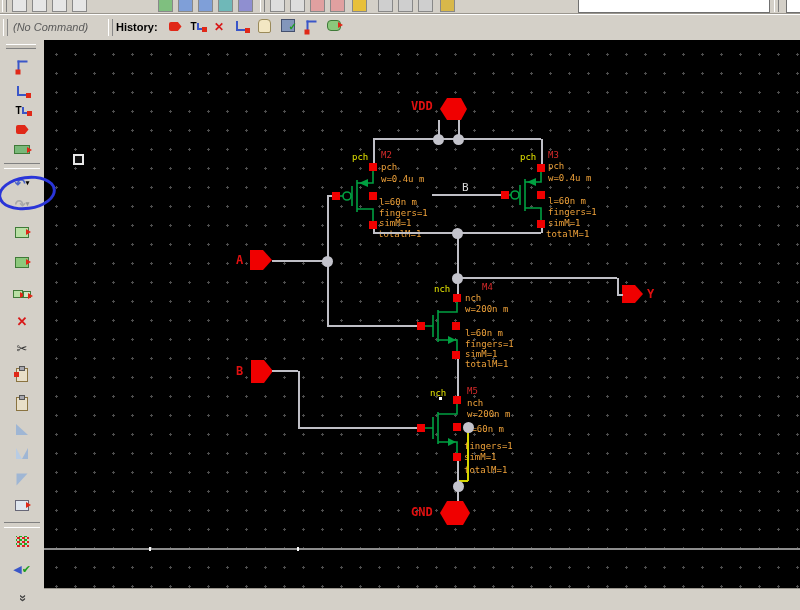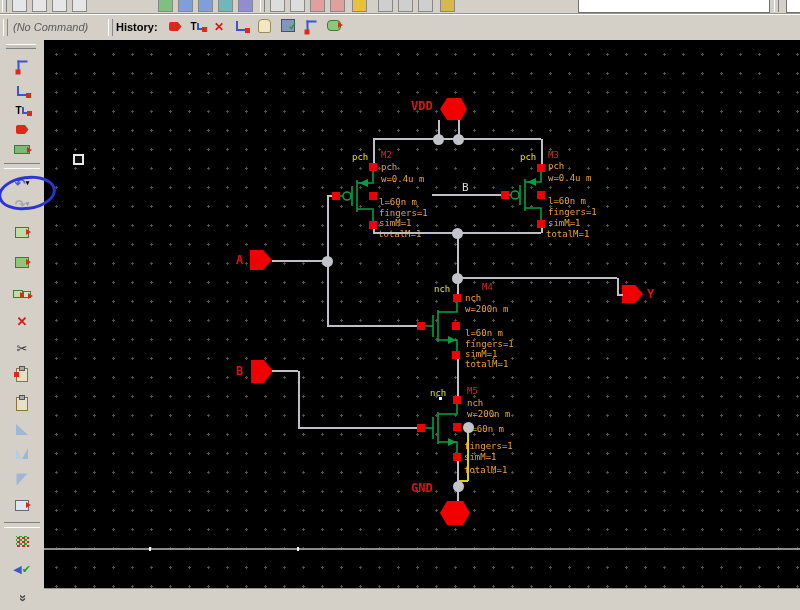--- a/index.html
+++ b/index.html
@@ -182,21 +182,21 @@
     <polygon points="0,0 13,0 22,10 13,20 0,20" fill="#f00000"></polygon>
     </svg>
   <svg class="devsvg" style="left:207px;top:320px" width="23" height="24">
     <polygon points="0,0 13,0 22,11 13,23 0,23" fill="#f00000"></polygon>
     </svg>
   <svg class="devsvg" style="left:578px;top:245px" width="22" height="19">
     <polygon points="0,0 13,0 21,9 13,18 0,18" fill="#f00000"></polygon>
     </svg>
 
   <div class="portlabel" style="left:367px;top:59px">VDD</div>
-  <div class="portlabel" style="left:367px;top:441px">GND</div>
+  <div class="portlabel" style="left:367px;top:465px">GND</div>
   <div class="portlabel" style="left:192px;top:213px">A</div>
   <div class="portlabel" style="left:192px;top:324px">B</div>
   <div class="portlabel" style="left:603px;top:247px">Y</div>
   <div class="slabel lab-net" style="left:418px;top:141px;font-size:11px">B</div>
   <div id="origin-dot"></div>
 
   <div class="slabel lab-yellow" style="left:308px;top:112px">pch</div>
   <div class="slabel lab-name" style="left:337px;top:110px">M2</div>
   <div class="slabel lab-orange" style="left:337px;top:122px">pch</div>
   <div class="slabel lab-orange" style="left:337px;top:134px">w=0.4u m</div>

